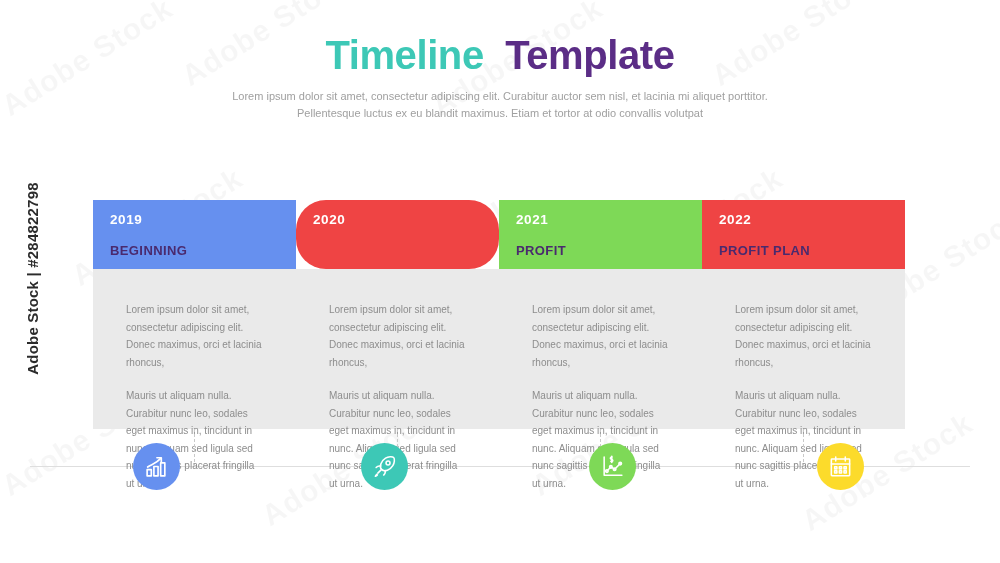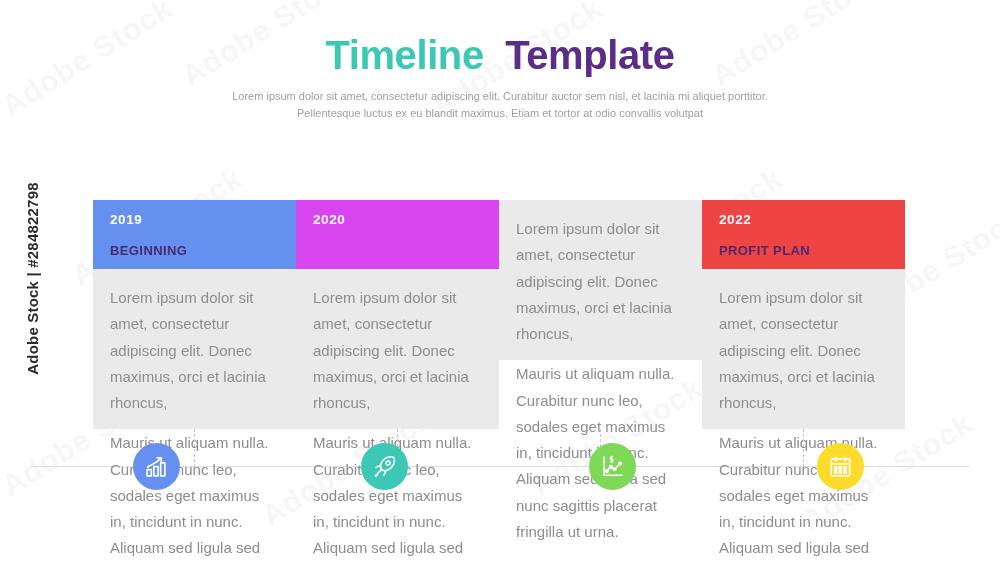--- a/index.html
+++ b/index.html
@@ -131,22 +131,22 @@
     letter-spacing: 0.4px;
     line-height: 1;
   }
   .card-body {
     background: #eaeaea;
     box-sizing: border-box;
     padding: 16px 17px 16px 17px;
     height: 160px;
   }
   .card-body p {
-    margin: 0;
-    font-size: 15px;
+    margin: 16px;
+    font-size: 10px;
     line-height: 1.75;
     color: #8d8d8d;
   }
   .card-body p + p {
     margin-top: 14px;
   }
 
   
   .connector {
     position: absolute;
@@ -222,31 +222,35 @@
       <div class="card-name">BEGINNING</div>
     </div>
     <div class="card-body">
       <p>Lorem ipsum dolor sit amet, consectetur adipiscing elit. Donec maximus, orci et lacinia rhoncus,</p>
       <p>Mauris ut aliquam nulla. Curabitur nunc leo, sodales eget maximus in, tincidunt in nunc. Aliquam sed ligula sed nunc sagittis placerat fringilla ut urna.</p>
     </div>
     <div class="connector"></div>
   </div>
 
   <div class="card">
-    <div class="card-head" style="background:#d946ef;">
+    <div class="card-head" style="background:#ef4444;border-radius:30px;">
       <div class="card-year">2020</div>
     </div>
     <div class="card-body">
       <p>Lorem ipsum dolor sit amet, consectetur adipiscing elit. Donec maximus, orci et lacinia rhoncus,</p>
       <p>Mauris ut aliquam nulla. Curabitur nunc leo, sodales eget maximus in, tincidunt in nunc. Aliquam sed ligula sed nunc sagittis placerat fringilla ut urna.</p>
     </div>
     <div class="connector"></div>
   </div>
 
   <div class="card">
+    <div class="card-head" style="background:#7ed957;">
+      <div class="card-year">2021</div>
+      <div class="card-name">PROFIT</div>
+    </div>
     <div class="card-body">
       <p>Lorem ipsum dolor sit amet, consectetur adipiscing elit. Donec maximus, orci et lacinia rhoncus,</p>
       <p>Mauris ut aliquam nulla. Curabitur nunc leo, sodales eget maximus in, tincidunt in nunc. Aliquam sed ligula sed nunc sagittis placerat fringilla ut urna.</p>
     </div>
     <div class="connector"></div>
   </div>
 
   <div class="card">
     <div class="card-head" style="background:#ef4444;">
       <div class="card-year">2022</div>

